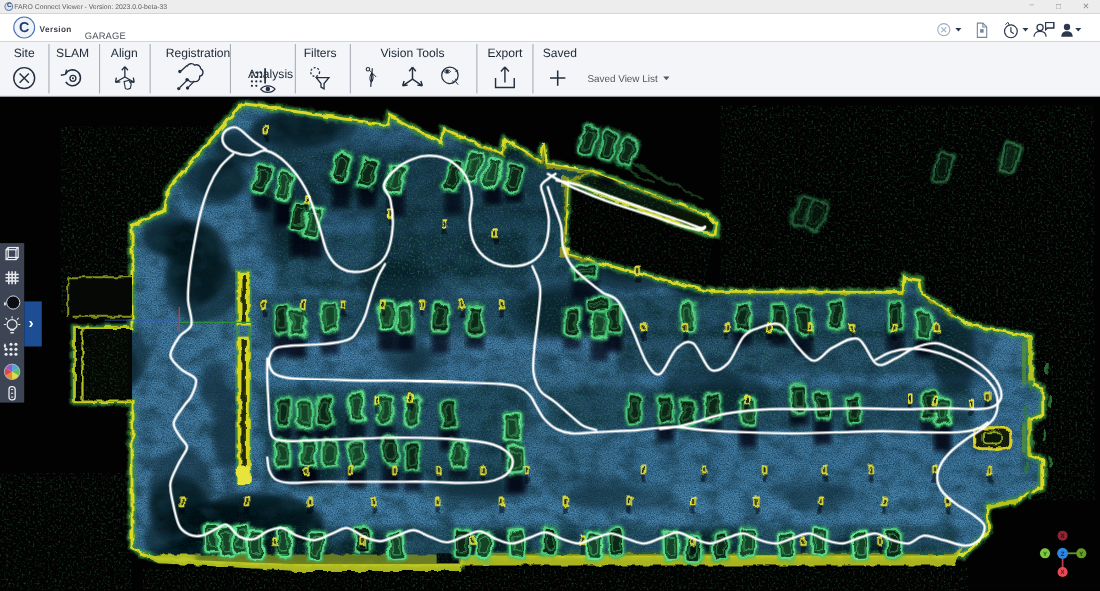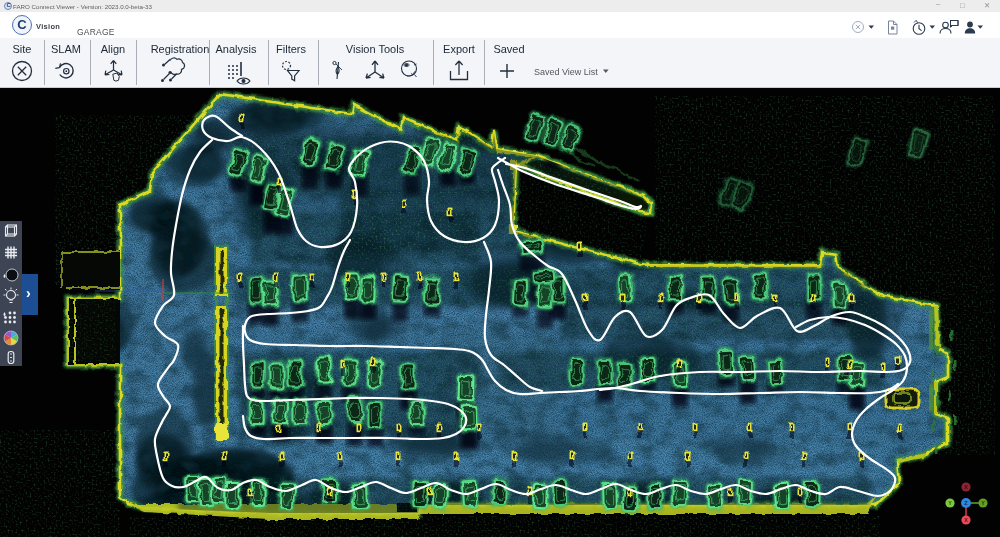--- a/index.html
+++ b/index.html
@@ -28,21 +28,21 @@
 <body>
 <div id="titlebar">
   <div class="tlogo"></div>
   <div class="ttext">FARO Connect Viewer - Version: 2023.0.0-beta-33</div>
   <div class="wbtn" style="left:936px;top:-1px;">–</div>
   <div class="wbtn" style="left:960px;">□</div>
   <div class="wbtn" style="left:984px;">✕</div>
 </div>
 <div id="menubar">
   <div class="mlogo"></div>
-  <div class="connect">Vision</div>
+  <div class="connect">Version</div>
   <div class="garage">GARAGE</div>
   <svg width="1000" height="26" style="position:absolute;left:0;top:0;">
     <g stroke="#9fadc2" fill="none" stroke-width="1">
       <circle cx="858" cy="15" r="5.5"></circle>
       <path d="M855.8 12.8 L860.2 17.2 M860.2 12.8 L855.8 17.2"></path>
     </g>
     <path d="M868.5 13.5 l5.5 0 l-2.75 3.2 z" fill="#2b3a4e"></path>
     <g stroke="#76859a" fill="none" stroke-width="1">
       <path d="M888.5 9 h5 l3.5 3.5 v9.5 h-8.5 z"></path>
       <path d="M893.5 9 v3.5 h3.5"></path>
@@ -65,21 +65,21 @@
       <path d="M964.8 21.5 c0 -3.8 2.4 -5.2 5.2 -5.2 c2.8 0 5.2 1.4 5.2 5.2 z"></path>
       <path d="M977.5 13.5 l5.5 0 l-2.75 3.2 z"></path>
     </g>
   </svg>
 </div>
 <div id="toolbar">
   <div class="glabel" style="left:22px;">Site</div>
   <div class="glabel" style="left:66px;">SLAM</div>
   <div class="glabel" style="left:113px;">Align</div>
   <div class="glabel" style="left:172px;padding-left:16px;">Registration</div>
-  <div class="glabel" style="left:236px;">Analysis</div>
+  <div class="glabel" style="left:246px;margin-top:19px;">Analysis</div>
   <div class="glabel" style="left:291px;">Filters</div>
   <div class="glabel" style="left:375px;">Vision Tools</div>
   <div class="glabel" style="left:459px;">Export</div>
   <div class="glabel" style="left:509px;">Saved</div>
   <div class="gdiv" style="left:44px;"></div>
   <div class="gdiv" style="left:90px;"></div>
   <div class="gdiv" style="left:136px;"></div>
   <div class="gdiv" style="left:209px;"></div>
   <div class="gdiv" style="left:268px;"></div>
   <div class="gdiv" style="left:318px;"></div>

